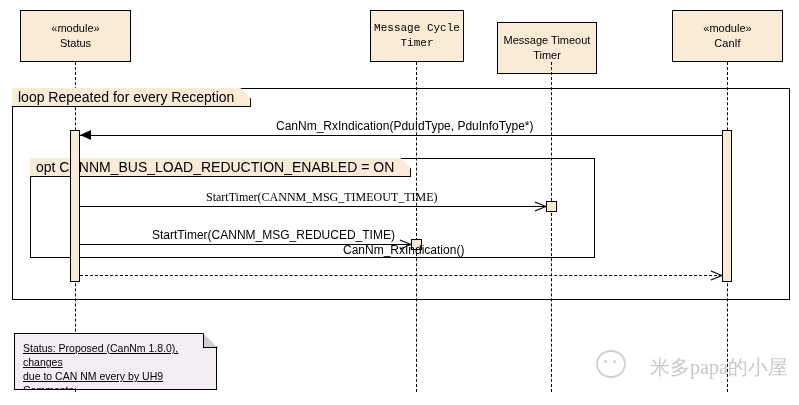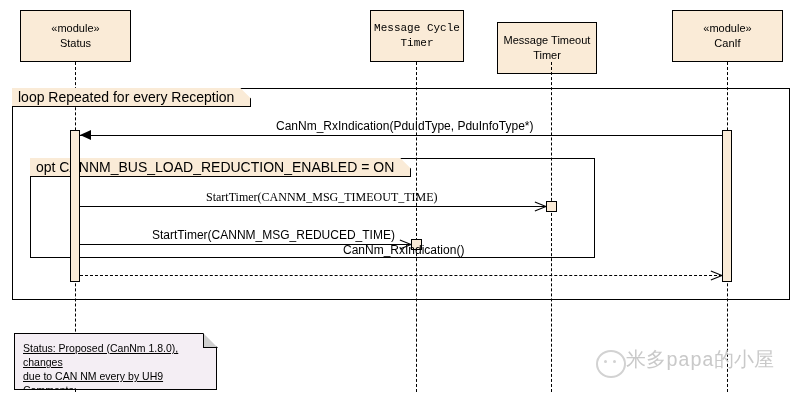--- a/index.html
+++ b/index.html
@@ -81,23 +81,23 @@
   .note-fold{
     position:absolute;width:14px;height:14px;
     background:#cfcfcf;
     border-left:1px solid #000;border-bottom:1px solid #000;
     clip-path:polygon(0 0,100% 100%,0 100%);
   }
   .note-line{display:block;text-decoration:underline;}
 
   
   .watermark{
-    position:absolute;display:flex;align-items:flex-start;gap:0;
+    position:absolute;display:flex;align-items:flex-end;gap:24px;
     color:#c9c9c9;font-size:20px;line-height:22px;
-    font-family:Liberation Mono, monospace;
+    font-family:Liberation Serif, serif;
     user-select:none;
   }
   .wm-logo{
     width:26px;height:24px;border-radius:50%;
     border:2px solid #d2d2d2;position:relative;flex:none;
   }
   .wm-logo::before,.wm-logo::after{
     content:"";position:absolute;top:8px;width:3px;height:3px;
     border-radius:50%;background:#d2d2d2;
   }

